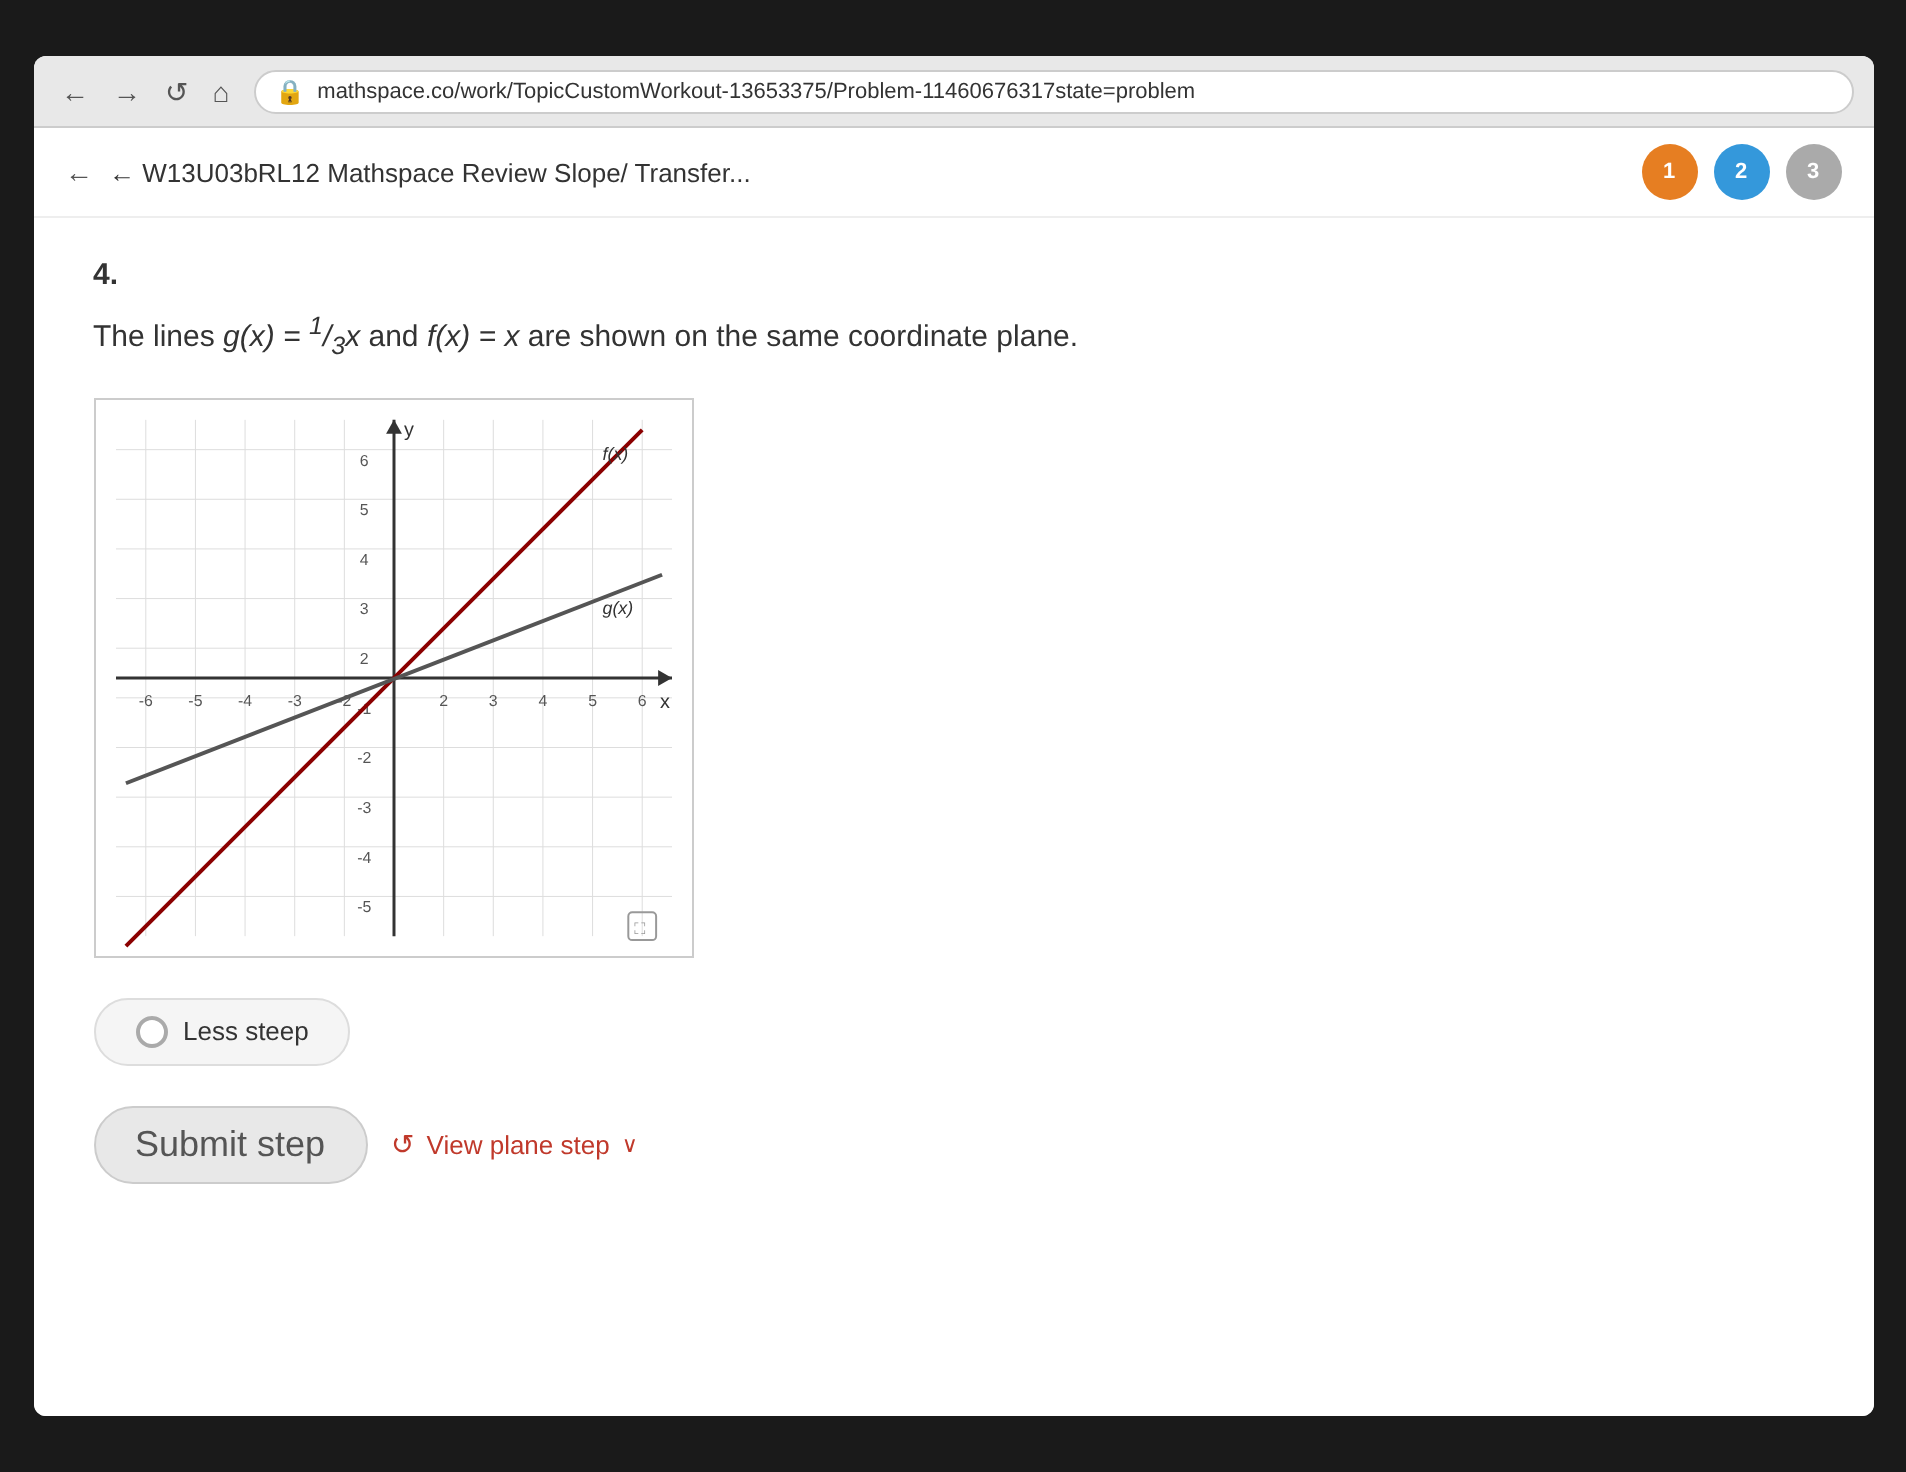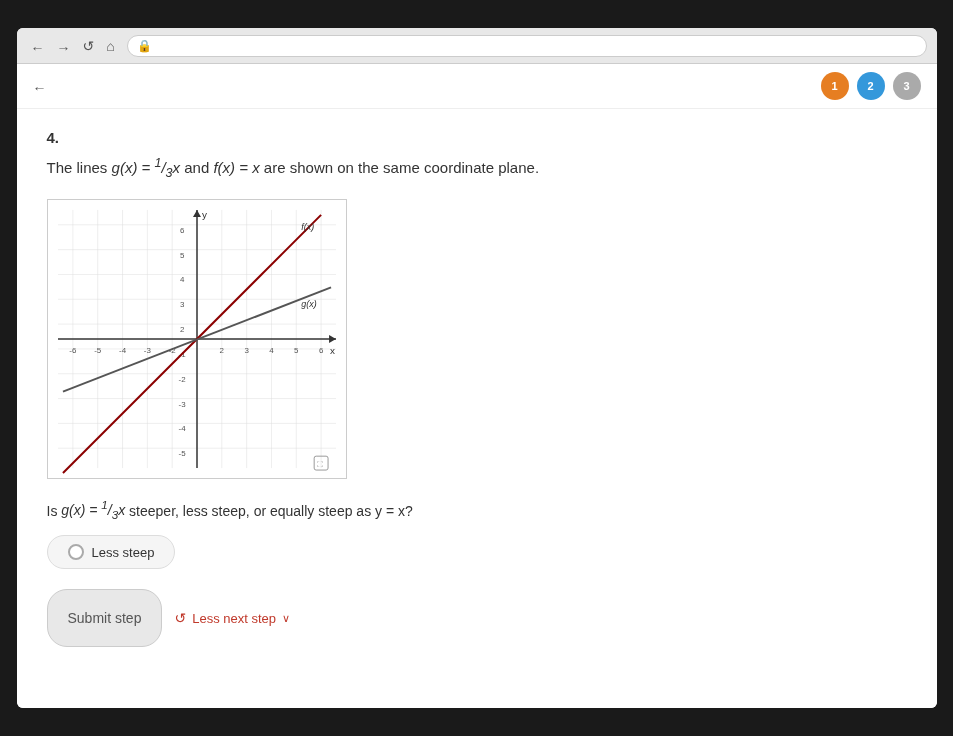--- a/index.html
+++ b/index.html
@@ -203,22 +203,22 @@
     .bottom-buttons {
       display: flex;
       align-items: center;
       gap: 12px;
     }
 
     .submit-btn {
       background: #e8e8e8;
       border: 1px solid #ccc;
       border-radius: 20px;
-      padding: 20px 20px;
-      font-size: 14px;
+      padding: 8px 20px;
+      font-size: 18px;
       color: #555;
       cursor: pointer;
     }
 
     .view-next-btn {
       display: flex;
       align-items: center;
       gap: 6px;
       background: none;
       border: none;
@@ -240,27 +240,29 @@
 
   <div class="browser-bar">
     <div class="nav-buttons">
       <button class="nav-btn">←</button>
       <button class="nav-btn">→</button>
       <button class="nav-btn">↺</button>
       <button class="nav-btn">⌂</button>
     </div>
     <div class="address-bar">
       <span style="color:#555; font-size:12px;">🔒</span>
+      <span class="address-text">mathspace.co/work/TopicCustomWorkout-13653375/Problem-11460676317state=problem</span>
     </div>
   </div>
 
   <div class="page">
 
     <div class="top-nav">
       <span class="back-arrow">←</span>
+      <span class="nav-title">← W13U03bRL12 Mathspace Review Slope/ Transfer...</span>
       <div class="top-nav-right">
         <button class="circle-btn" style="background:#e67e22;">
           <span>1</span>
         </button>
         <button class="circle-btn" style="background:#3498db;">
           <span>2</span>
         </button>
         <button class="circle-btn" style="background:#aaa;">
           <span>3</span>
         </button>
@@ -338,40 +340,37 @@
           <text x="255" y="30" font-size="9" fill="#333" font-style="italic">f(x)</text>
 
           <line x1="15" y1="193" x2="285" y2="88" stroke="#555" stroke-width="2"></line>
           <text x="255" y="108" font-size="9" fill="#333" font-style="italic">g(x)</text>
 
           <rect x="268" y="258" width="14" height="14" fill="none" stroke="#999" stroke-width="1" rx="2"></rect>
           <text x="271" y="269" font-size="8" fill="#999">⛶</text>
         </svg>
       </div>
 
-      <div class="answer-question">
-        Is <span class="math-inline">g(x) = <sup>1</sup>/<sub>3</sub>x</span> steeper, less steep, or equally steep as y = x?
-      </div>
 
       <div class="options-row">
         <button class="option-btn">
           <span class="option-radio"></span>
           <span>Less steep</span>
         </button>
 
 
       </div>
 
       <div class="bottom-buttons">
         <button class="submit-btn">
           <span>Submit step</span>
         </button>
 
         <button class="view-next-btn">
           <span style="font-size:14px;">↺</span>
-          <span>Less next step</span>
+          <span>View plane step</span>
           <span class="chevron-down">∨</span>
         </button>
       </div>
 
     </div>
   </div>
 </div>
 
 </body></html>

